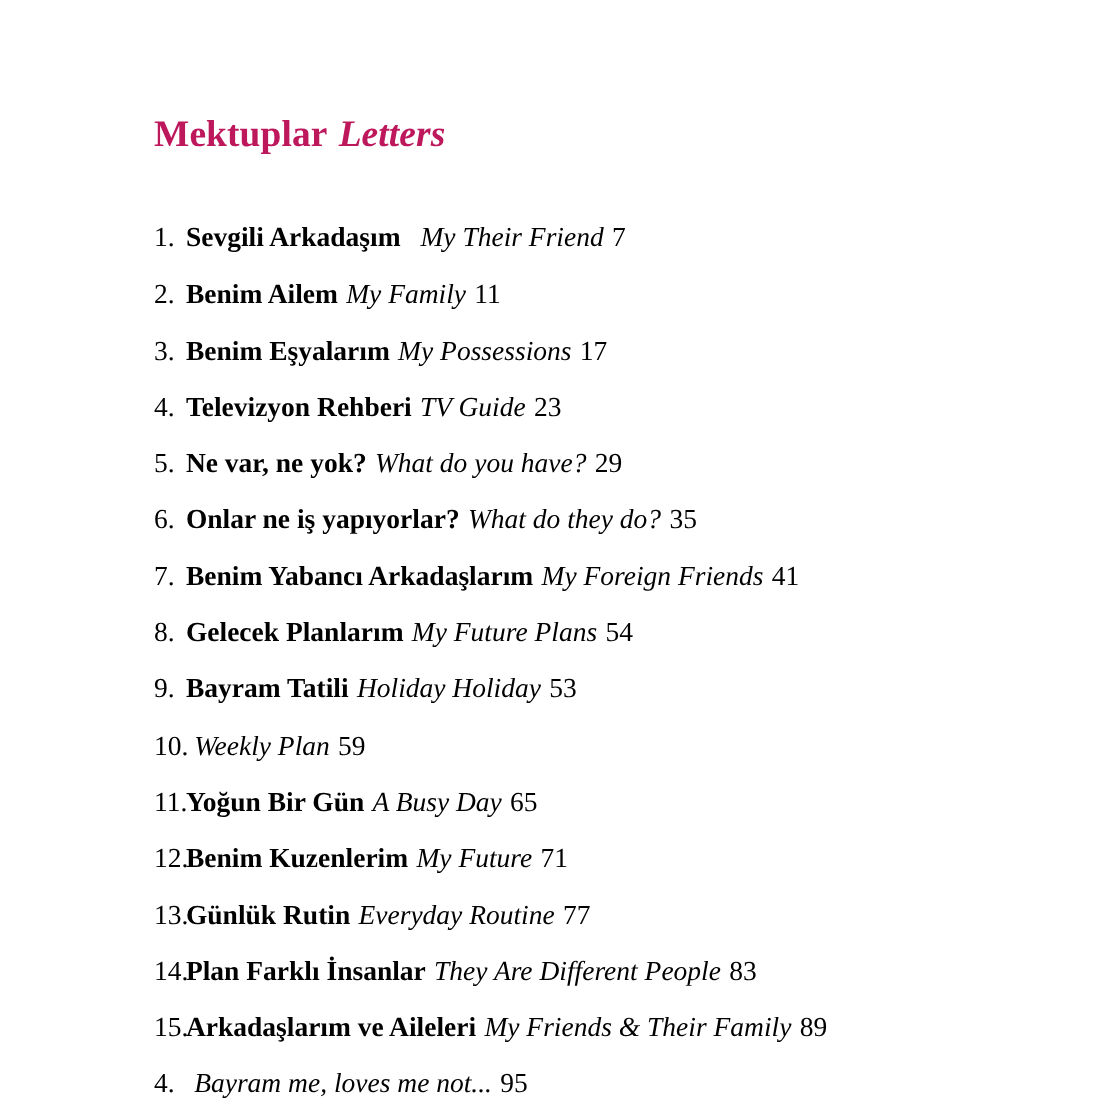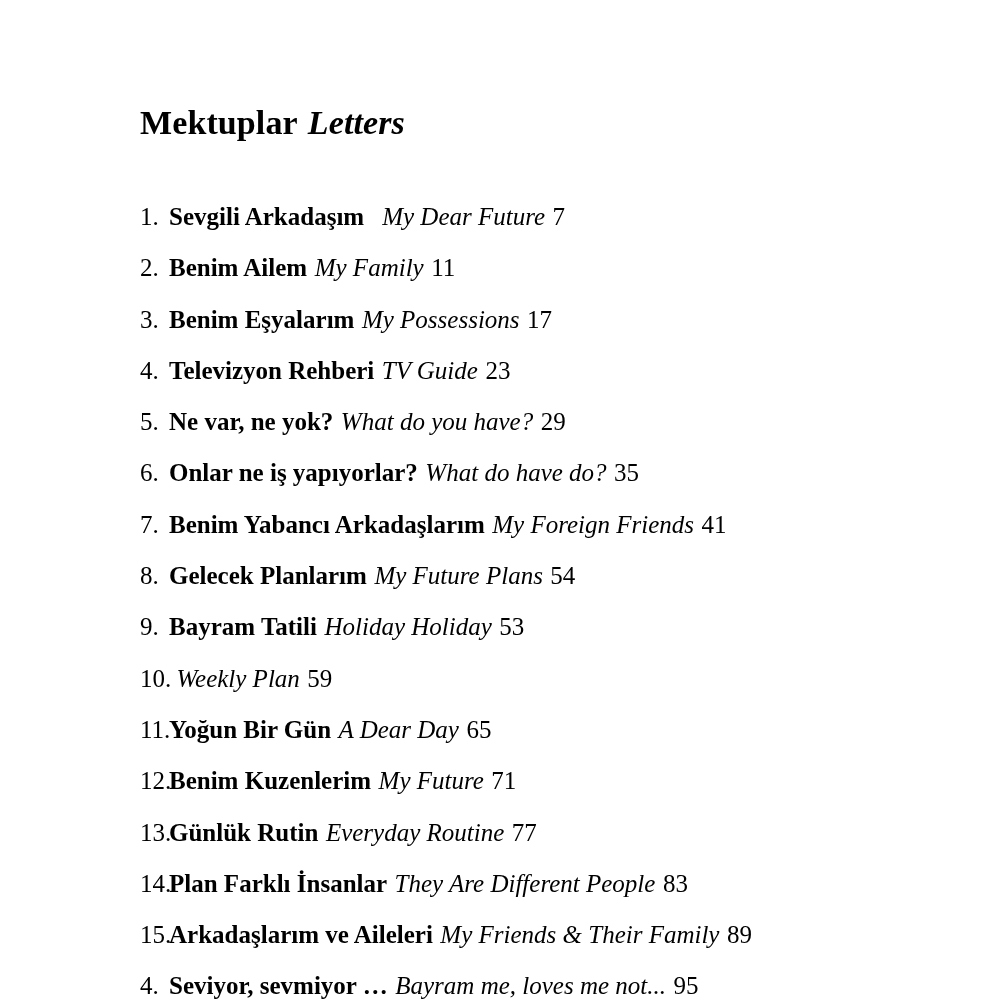--- a/index.html
+++ b/index.html
@@ -84,29 +84,29 @@
     font-weight: normal;
     font-style: normal;
     margin-left: 0.30em;
   }
 </style>
 </head>
 <body>
 
 <div class="page">
 
-  <h1 class="heading" style="color: #000000;">
+  <h1 class="heading" style="color: #be185d;">
     <span class="tr">Mektuplar</span><span class="en">Letters</span>
   </h1>
 
   <div class="toc">
       <div class="toc-row wide-gap">
         <span class="toc-num">1.</span>
         <span class="toc-title">Sevgili Arkadaşım</span>
-        <span class="toc-sub">My Dear Future</span>
+        <span class="toc-sub">My Their Friend</span>
         <span class="toc-page">7</span>
       </div>
       <div class="toc-row">
         <span class="toc-num">2.</span>
         <span class="toc-title">Benim Ailem</span>
         <span class="toc-sub">My Family</span>
         <span class="toc-page">11</span>
       </div>
       <div class="toc-row">
         <span class="toc-num">3.</span>
@@ -122,21 +122,21 @@
       </div>
       <div class="toc-row">
         <span class="toc-num">5.</span>
         <span class="toc-title">Ne var, ne yok?</span>
         <span class="toc-sub">What do you have?</span>
         <span class="toc-page">29</span>
       </div>
       <div class="toc-row">
         <span class="toc-num">6.</span>
         <span class="toc-title">Onlar ne iş yapıyorlar?</span>
-        <span class="toc-sub">What do have do?</span>
+        <span class="toc-sub">What do they do?</span>
         <span class="toc-page">35</span>
       </div>
       <div class="toc-row">
         <span class="toc-num">7.</span>
         <span class="toc-title">Benim Yabancı Arkadaşlarım</span>
         <span class="toc-sub">My Foreign Friends</span>
         <span class="toc-page">41</span>
       </div>
       <div class="toc-row">
         <span class="toc-num">8.</span>
@@ -151,21 +151,21 @@
         <span class="toc-page">53</span>
       </div>
       <div class="toc-row">
         <span class="toc-num">10.</span>
         <span class="toc-sub">Weekly Plan</span>
         <span class="toc-page">59</span>
       </div>
       <div class="toc-row">
         <span class="toc-num">11.</span>
         <span class="toc-title">Yoğun Bir Gün</span>
-        <span class="toc-sub">A Dear Day</span>
+        <span class="toc-sub">A Busy Day</span>
         <span class="toc-page">65</span>
       </div>
       <div class="toc-row">
         <span class="toc-num">12.</span>
         <span class="toc-title">Benim Kuzenlerim</span>
         <span class="toc-sub">My Future</span>
         <span class="toc-page">71</span>
       </div>
       <div class="toc-row">
         <span class="toc-num">13.</span>
@@ -180,19 +180,18 @@
         <span class="toc-page">83</span>
       </div>
       <div class="toc-row">
         <span class="toc-num">15.</span>
         <span class="toc-title">Arkadaşlarım ve Aileleri</span>
         <span class="toc-sub">My Friends &amp; Their Family</span>
         <span class="toc-page">89</span>
       </div>
       <div class="toc-row">
         <span class="toc-num">4.</span>
-        <span class="toc-title">Seviyor, sevmiyor …</span>
         <span class="toc-sub">Bayram me, loves me not...</span>
         <span class="toc-page">95</span>
       </div>
     </div>
 
 </div>
 
 </body></html>

